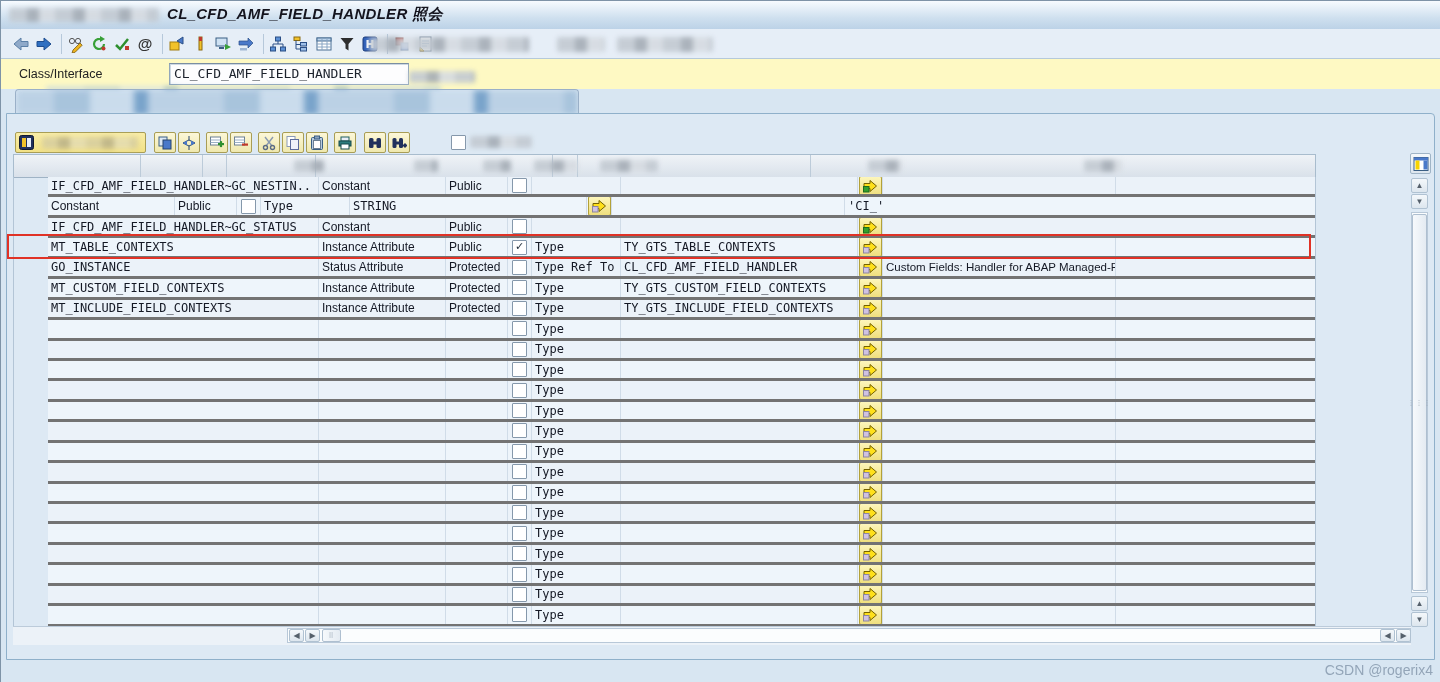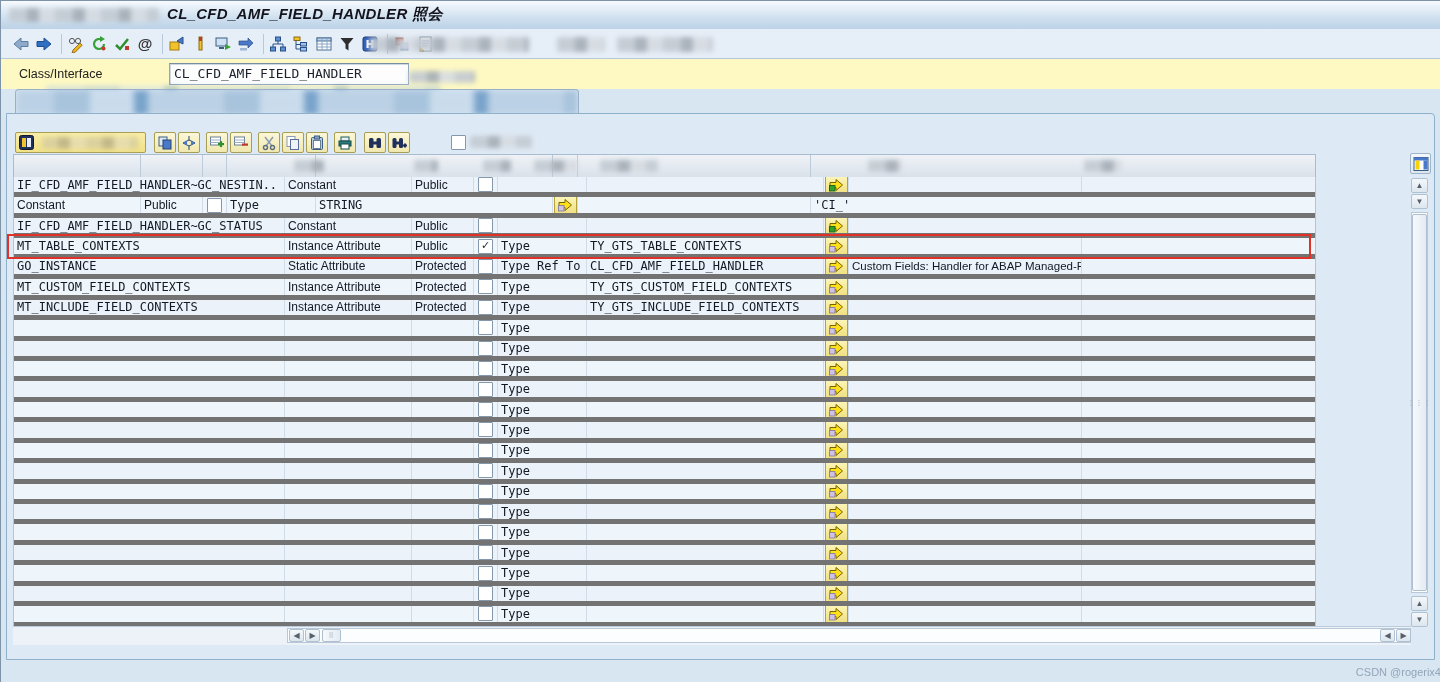--- a/index.html
+++ b/index.html
@@ -40,21 +40,21 @@
   .gbtn.sq{width:22px;}
   .variant-btn{width:131px;background:linear-gradient(#f9edA6,#f2e186);justify-content:flex-start;padding-left:3px;position:relative;}
   .cbx{width:13px;height:13px;background:#fff;border:1px solid #8598ab;border-radius:1px;flex:none;
     font:bold 11px/12px "DejaVu Sans",sans-serif;color:#1d2a38;text-align:center;}
   
   .thead{position:absolute;left:12px;top:153px;width:1301px;height:22px;display:flex;
     background:linear-gradient(#eff3f7,#d9e1ea);border:1px solid #a8bccd;border-bottom:1px solid #9fb3c5;box-sizing:content-box;}
   .hc{height:100%;display:flex;align-items:center;padding:0 4px;border-right:1px solid #bccbd9;
     box-sizing:border-box;flex:none;font-size:12px;color:#20262e;overflow:hidden;}
   .tbody{position:absolute;left:12px;top:176px;width:1301px;border-left:1px solid #b3c5d6;border-right:1px solid #b3c5d6;}
-  .trow{display:flex;height:20.45px;background:#ebf2f9;border-bottom:5px solid #737373;box-sizing:border-box;}
+  .trow{display:flex;height:20.45px;background:#ebf2f9;border-bottom:3px solid #737373;box-sizing:border-box;margin-left:34px;}
   .trow:nth-child(even){background:#eef5fb;}
   .c{height:100%;display:flex;align-items:center;padding:0 3px;border-right:1px solid #d0dce8;
     box-sizing:border-box;flex:none;overflow:hidden;white-space:nowrap;font-size:12px;color:#141824;}
   .c1{width:271px}.c2{width:127px}.c3{width:62px}.c4{width:24px;justify-content:center;padding:0}
   .c5{width:89px}.c6{width:237px}.c7{width:25px;justify-content:center;padding:0}
   .c8{width:233px;font-size:11.5px}.c9{width:233px}
   .mono{font-family:"DejaVu Sans Mono",monospace;font-size:12px;}
   .nav-btn{width:21px;height:18px;background:linear-gradient(#fdf6bb,#efdf7e);border:1px solid #b3a139;
     border-radius:2px;display:flex;align-items:center;justify-content:center;padding:0;cursor:default;}
   .sq-green .sq{fill:#33a02c;stroke:#1c6b1c;}
@@ -67,21 +67,21 @@
     border:1px solid #b0c2d2;border-radius:2px;font-size:8px;color:#55606b;display:flex;align-items:center;
     justify-content:center;box-sizing:border-box;}
   .track{position:absolute;background:#fbfdfe;border:1px solid #b8c8d8;box-sizing:border-box;}
   .thumb{position:absolute;background:linear-gradient(90deg,#f6f9fc,#e4ebf2);border:1px solid #aebfd0;
     border-radius:2px;box-sizing:border-box;display:flex;align-items:center;justify-content:center;}
   .grip{color:#9aa8b6;font-size:7px;letter-spacing:1px;line-height:4px;}
   .hscroll-row{position:absolute;left:12px;top:625px;width:1398px;height:18px;background:#ecf2f8;
     border-top:1px solid #bccbda;}
   .cfg-btn{position:absolute;left:1409px;top:152px;width:21px;height:21px;background:linear-gradient(#f4f8fb,#dde6ee);
     border:1px solid #9fb4c6;border-radius:2px;display:flex;align-items:center;justify-content:center;box-sizing:border-box;}
-  .watermark{position:absolute;right:0;bottom:5px;font-size:11px;color:#93a5b8;}
+  .watermark{position:absolute;right:8px;bottom:5px;font-size:14px;color:#93a5b8;}
 </style>
 </head>
 <body>
 
 <div class="screen">
 
   <div class="titlebar">
     <div class="redact" style="left:8px;top:7px;width:150px;height:14px;"></div>
     <div class="title-text">
       <span>CL_CFD_AMF_FIELD_HANDLER</span>
@@ -459,21 +459,21 @@
         </div>
     <div class="c c9" style="border-right:none;">
           <span class="mono"></span>
         </div>
   </div>
       <div class="trow">
     <div class="c c1">
           <span class="mono">GO_INSTANCE</span>
         </div>
     <div class="c c2">
-          <span>Static Attribute</span>
+          <span>Status Attribute</span>
         </div>
     <div class="c c3">
           <span>Protected</span>
         </div>
     <div class="c c4">
           <span class="cbx"></span>
         </div>
     <div class="c c5">
           <span class="mono">Type Ref To</span>
         </div>

